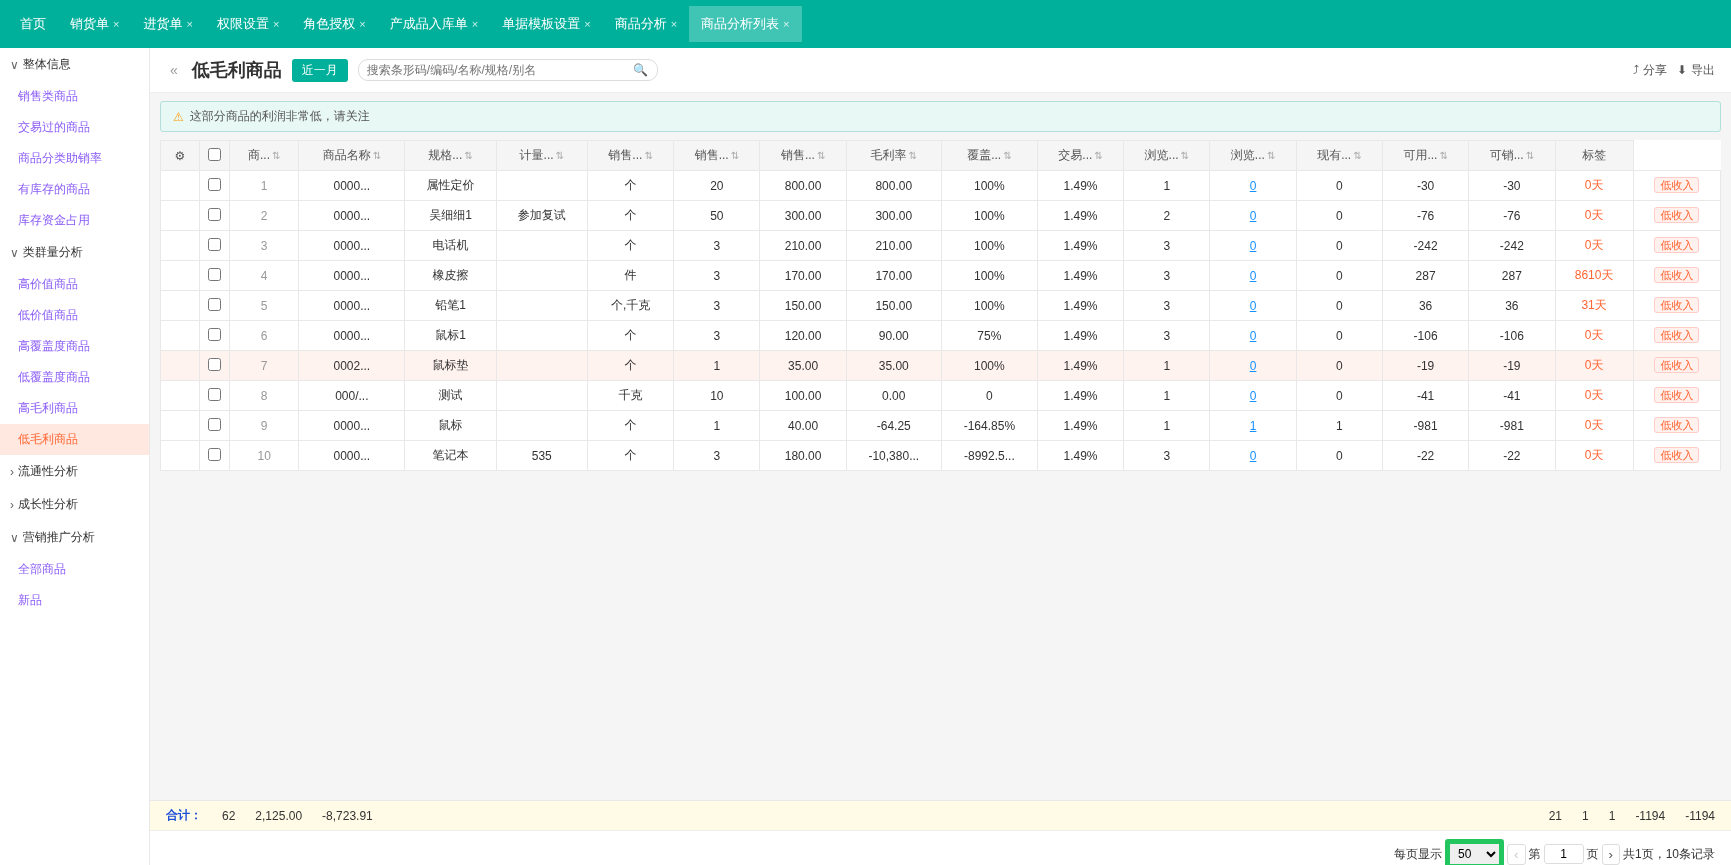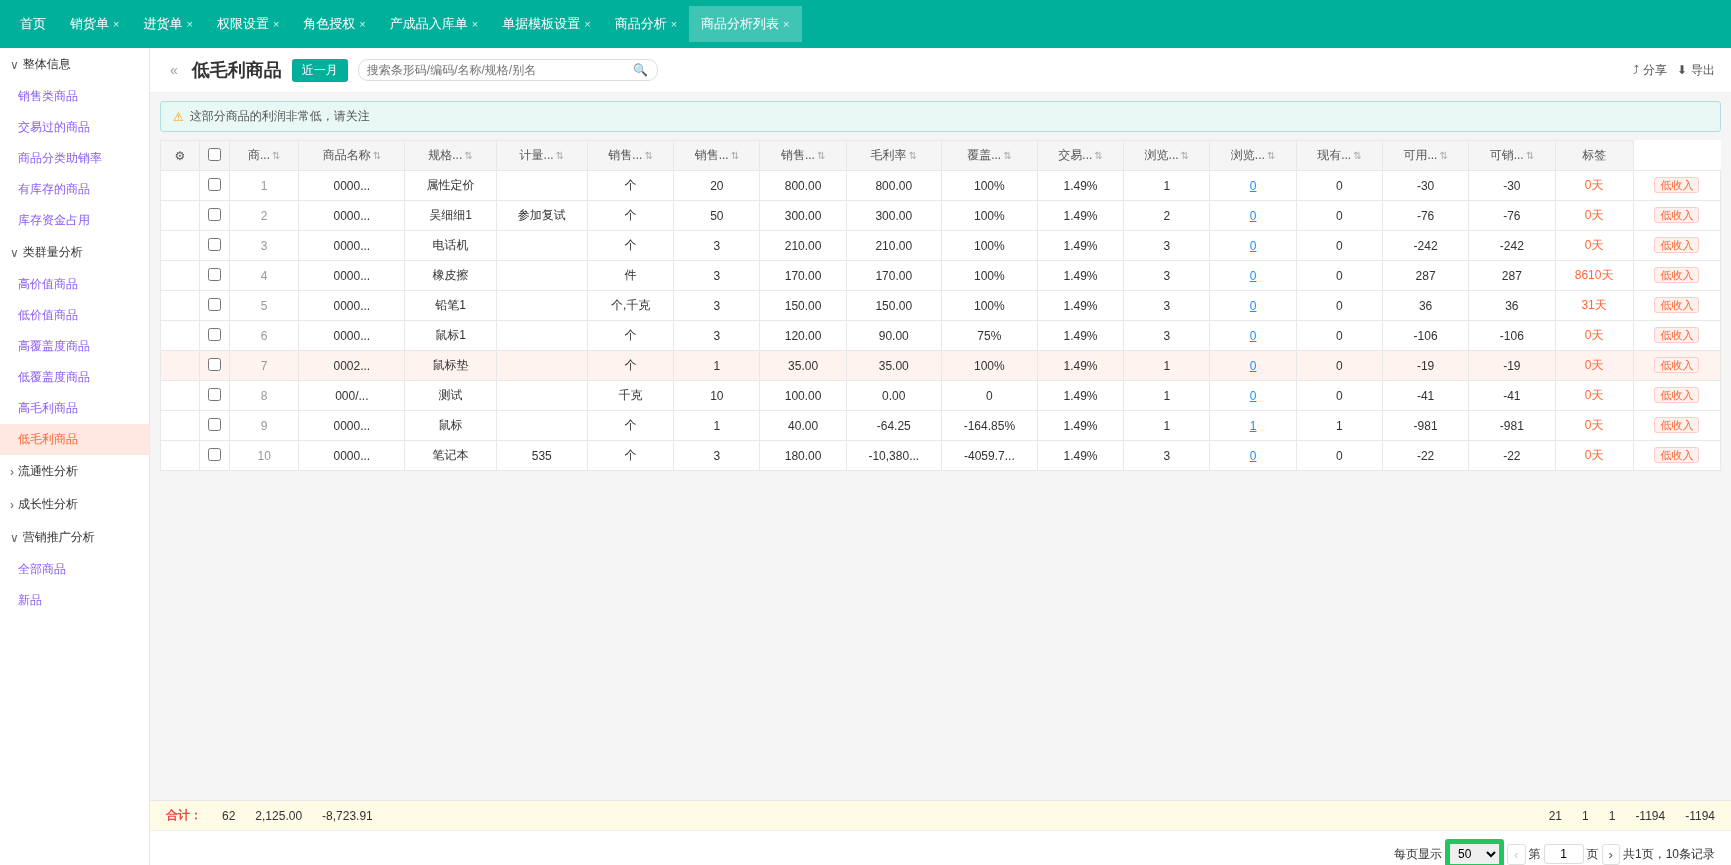--- a/index.html
+++ b/index.html
@@ -187,21 +187,21 @@
     
     .table-footer {
       background: #fffbe6;
       border-top: 1px solid #e8e8e8;
       padding: 6px 16px;
       display: flex;
       align-items: center;
       gap: 20px;
       font-size: 12px;
     }
-    .summary-label { color: #ef4444; font-weight: bold; }
+    .summary-label { color: #1d4ed8; font-weight: bold; }
     .summary-item { color: #333; }
 
     
     .pagination {
       display: flex;
       align-items: center;
       justify-content: flex-end;
       padding: 8px 16px;
       background: #fff;
       border-top: 1px solid #eee;
@@ -674,21 +674,21 @@
       <td></td>
       <td><input type="checkbox" style=""></td>
       <td style="color:#999;">10</td>
       <td>0000...</td>
       <td>笔记本</td>
       <td>535</td>
       <td>个</td>
       <td>3</td>
       <td>180.00</td>
       <td>-10,380...</td>
-      <td>-4059.7...</td>
+      <td>-8992.5...</td>
       <td>1.49%</td>
       <td>3</td>
       <td><span class="text-link">0</span></td>
       <td>0</td>
       <td>-22</td>
       <td>-22</td>
       <td class="text-orange">0天</td>
       <td><span class="tag-low-income">低收入</span></td>
     </tr>
           </tbody>

